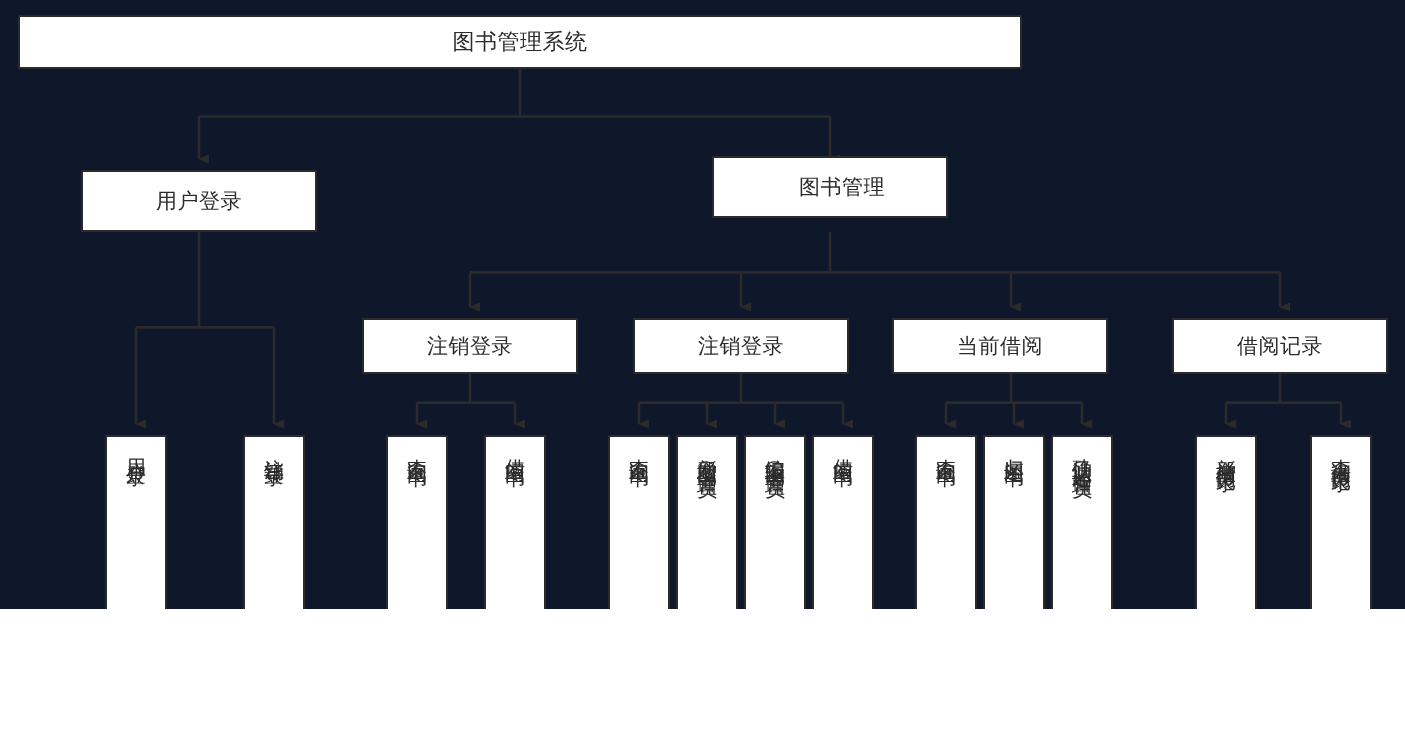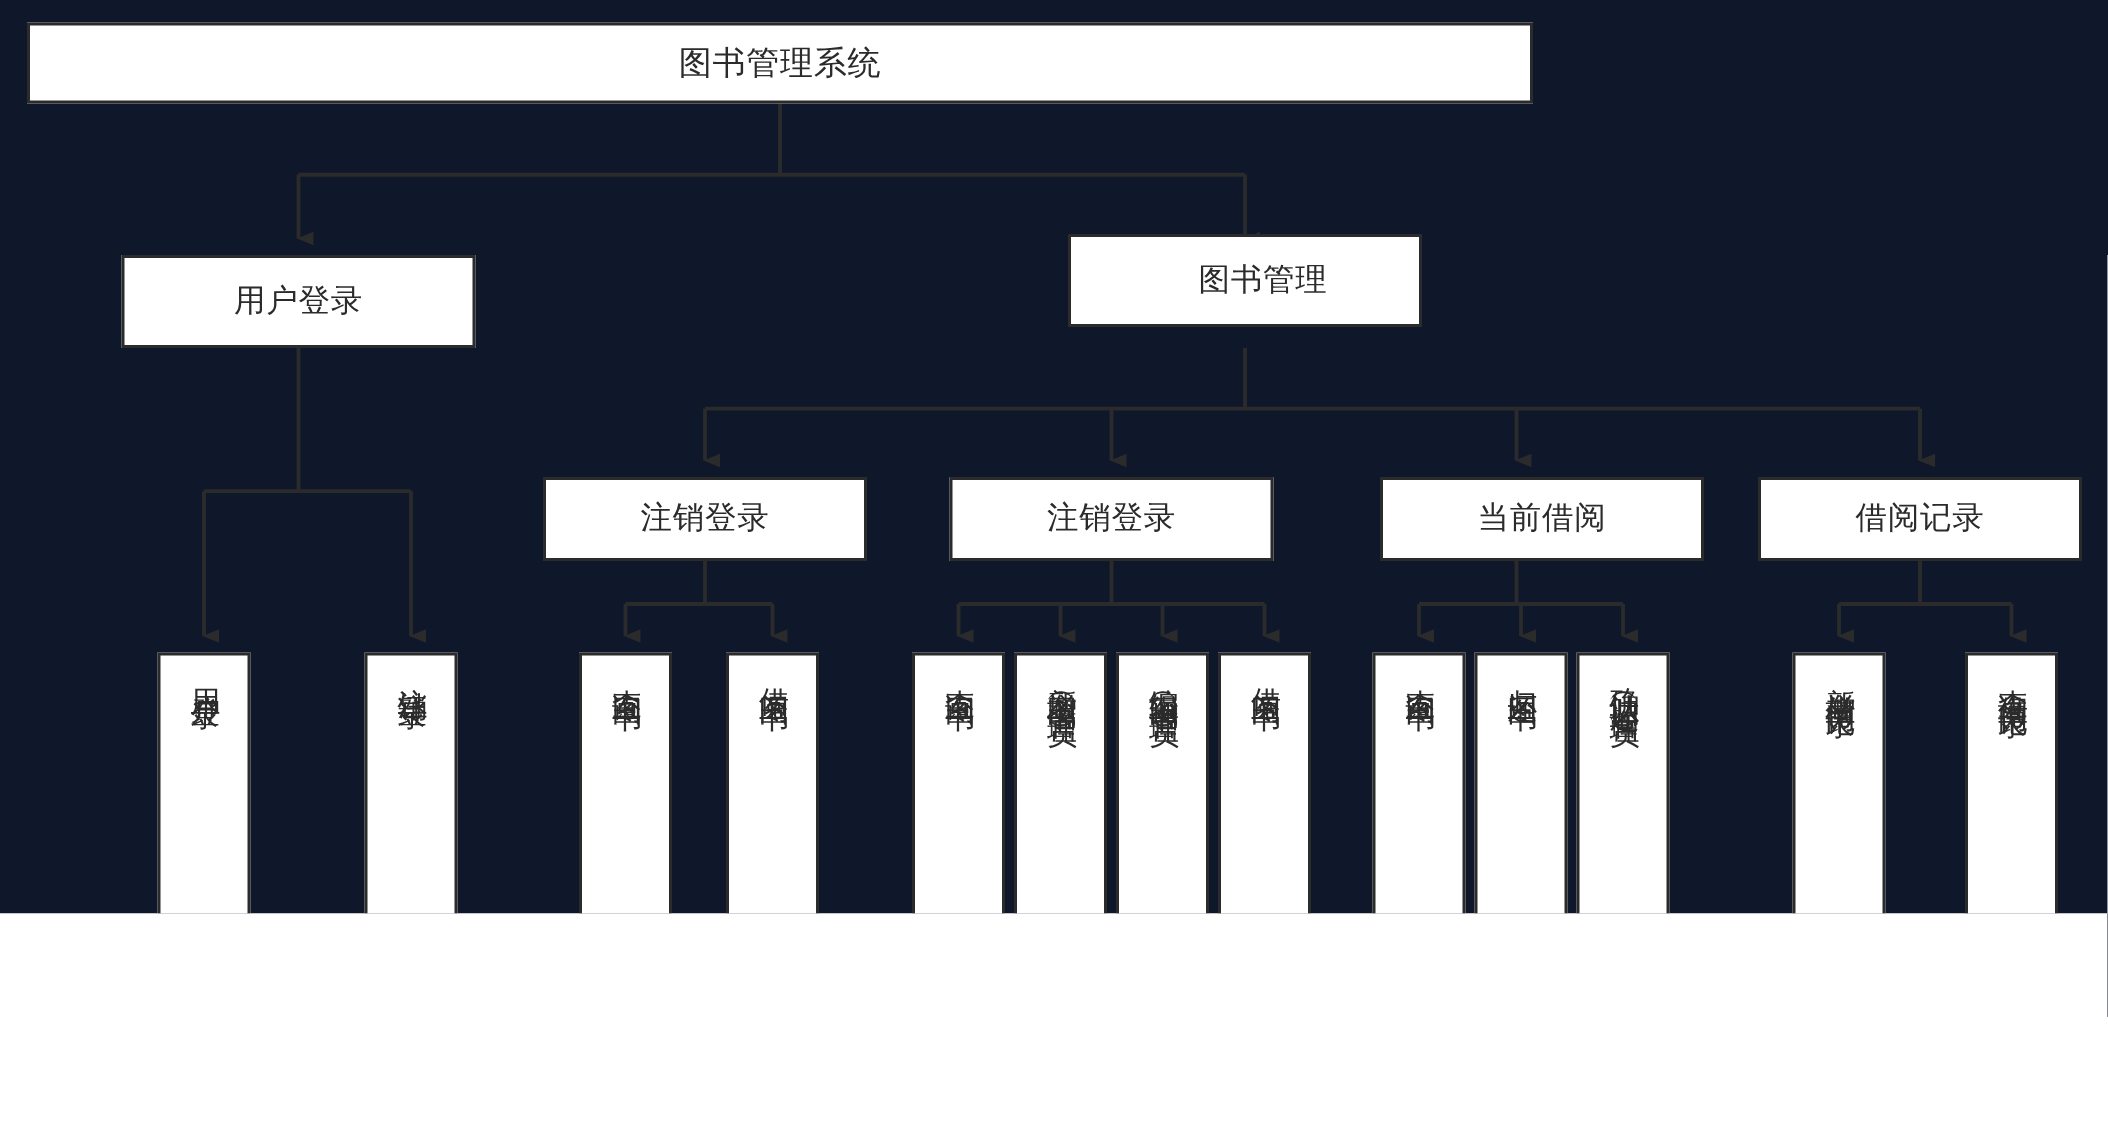--- a/index.html
+++ b/index.html
@@ -124,21 +124,21 @@
       </div>
       <div class="node level-1" style="left: 712px; top: 156px; width: 236px; height: 62px; padding-left: 24px;">
         <span class="node-label">图书管理</span>
       </div>
       <div class="node level-2" style="left: 362px; top: 318px; width: 216px; height: 56px;">
         <span class="node-label">注销登录</span>
       </div>
       <div class="node level-2" style="left: 633px; top: 318px; width: 216px; height: 56px;">
         <span class="node-label">注销登录</span>
       </div>
-      <div class="node level-2" style="left: 920px; top: 318px; width: 216px; height: 56px;">
+      <div class="node level-2" style="left: 892px; top: 318px; width: 216px; height: 56px; font-family: Liberation Serif, serif;">
         <span class="node-label">当前借阅</span>
       </div>
       <div class="node level-2" style="left: 1172px; top: 318px; width: 216px; height: 56px;">
         <span class="node-label">借阅记录</span>
       </div>
       <div class="node level-3 leaf" style="left: 105px; top: 435px; width: 62px; height: 299px;">
         <span class="node-label">用户登录</span>
       </div>
       <div class="node level-3 leaf" style="left: 243px; top: 435px; width: 62px; height: 299px;">
         <span class="node-label">注销登录</span>

